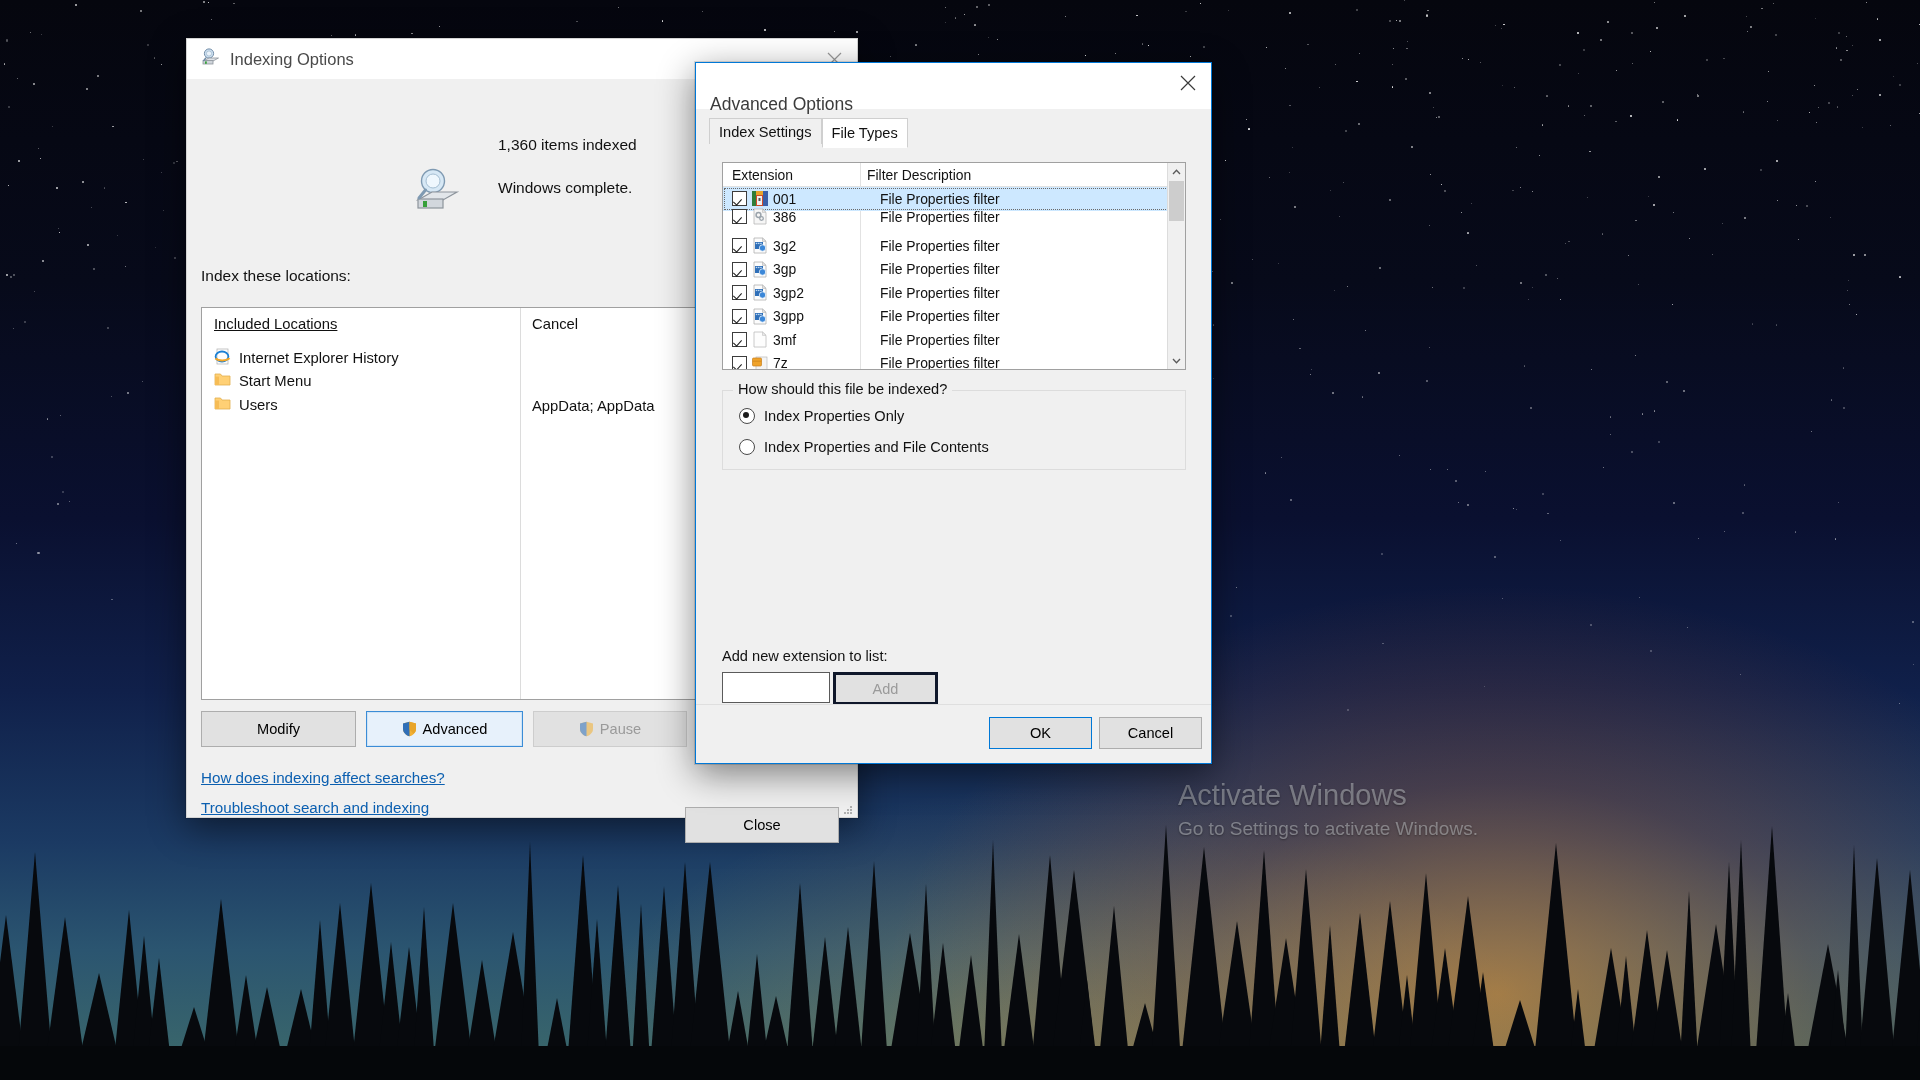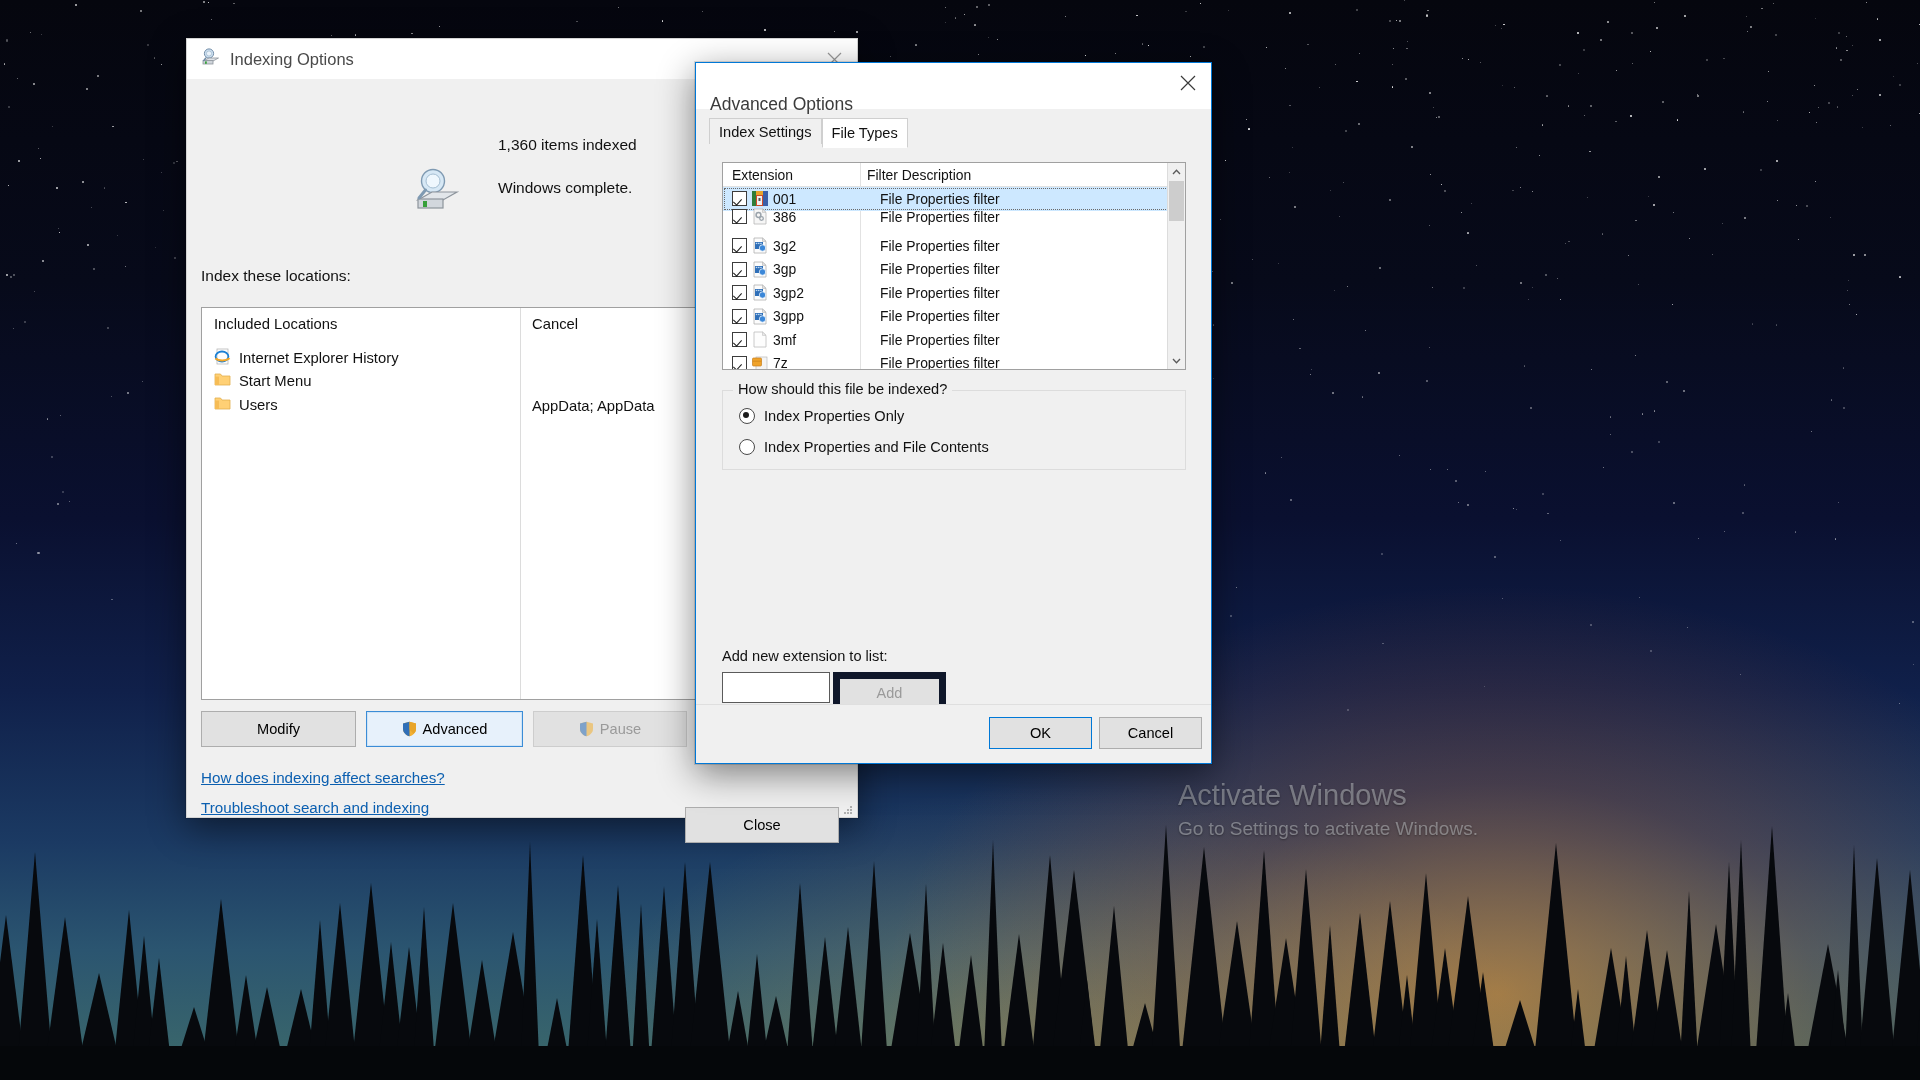--- a/index.html
+++ b/index.html
@@ -44,21 +44,21 @@
   #indexing{left:186px;top:38px;width:670px;height:778px;border:1px solid #d4d4d4;}
   #indexing .titlebar{padding-left:14px;gap:9px;}
   #indexing .body{position:relative;height:calc(100% - 40px);}
   .idx-count{position:absolute;left:311px;top:57px;font-size:15.5px;color:#111;}
   .idx-complete{position:absolute;left:311px;top:100px;font-size:15.5px;color:#111;}
   .idx-bigicon{position:absolute;left:227px;top:88px;}
   .idx-locations-lbl{position:absolute;left:14px;top:188px;font-size:15.5px;color:#111;}
   .idx-listbox{position:absolute;left:14px;top:228px;width:639px;height:391px;background:#fff;border:1px solid #a0a0a0;}
   .idx-colsplit{position:absolute;left:318px;top:0;width:1px;height:100%;background:#dcdcdc;}
   .idx-head{position:absolute;top:8px;font-size:14.8px;color:#111;}
-  .idx-head.c1{left:12px;}
+  .idx-head.c1{left:12px;text-decoration:underline;}
   .idx-head.c2{left:330px;}
   .idx-row{position:absolute;display:flex;align-items:center;gap:8px;font-size:14.8px;color:#111;left:12px;}
   .idx-excl{position:absolute;left:330px;font-size:14.8px;color:#111;}
   .btnrow{position:absolute;left:14px;top:632px;display:flex;gap:10px;}
   .wbtn{
     height:34px;background:#e1e1e1;border:1px solid #adadad;color:#000;font-size:14.6px;
     display:flex;align-items:center;justify-content:center;gap:6px;font-family:"Liberation Sans",sans-serif;
   }
   .wbtn.w1{width:153px;}
   .wbtn.w2{width:155px;background:#e7f1fb;border:1px solid #3b8cd6;box-shadow:inset 0 0 0 1px #cfe4f7;}
@@ -95,21 +95,21 @@
   .ftsbtn{position:absolute;left:0;width:17px;height:17px;display:flex;align-items:center;justify-content:center;color:#5a5a5a;font-size:9px;}
   .ftthumb{position:absolute;left:1px;top:18px;width:15px;height:40px;background:#cdcdcd;}
   
   .gbox{position:absolute;left:26px;top:327px;width:462px;height:78px;border:1px solid #dcdcdc;}
   .gbox .legend{position:absolute;left:10px;top:-10px;background:#f0f0f0;padding:0 5px;font-size:14.6px;color:#111;}
   .radio{position:absolute;left:16px;display:flex;align-items:center;gap:9px;font-size:14.6px;color:#111;}
   .rdot{width:14px;height:14px;border-radius:50%;border:1px solid #4a4a4a;background:#fff;position:relative;flex:none;}
   .rdot.on:after{content:"";position:absolute;left:3px;top:3px;width:6px;height:6px;border-radius:50%;background:#1b1b1b;}
   .addlbl{position:absolute;left:26px;top:585px;font-size:14.6px;color:#111;}
   .addinput{position:absolute;left:26px;top:609px;width:102px;height:27px;background:#fff;border:1px solid #5a5a5a;}
-  .addbtn{position:absolute;left:137px;top:609px;width:99px;height:27px;background:#e1e1e1;border:7px solid #0f172a;color:#9a9a9a;font-size:14.5px;display:flex;align-items:center;justify-content:center;}
+  .addbtn{position:absolute;left:137px;top:609px;width:99px;height:27px;background:#e1e1e1;border:3px solid #0f172a;color:#9a9a9a;font-size:14.5px;display:flex;align-items:center;justify-content:center;}
   .footer{position:absolute;left:0;bottom:0;width:100%;height:58px;background:#f0f0f0;border-top:1px solid #dfdfdf;}
   .fbtn{position:absolute;top:12px;width:101px;height:30px;background:#e1e1e1;border:1px solid #adadad;font-size:14.6px;display:flex;align-items:center;justify-content:center;color:#000;}
   .fbtn.ok{left:293px;border:1px solid #0078d7;}
   .fbtn.cancel{left:403px;}
   .shieldicon{display:inline-block;width:15px;height:16px;position:relative;}
 </style>
 </head>
 <body>
 
 <div id="wallpaper">

